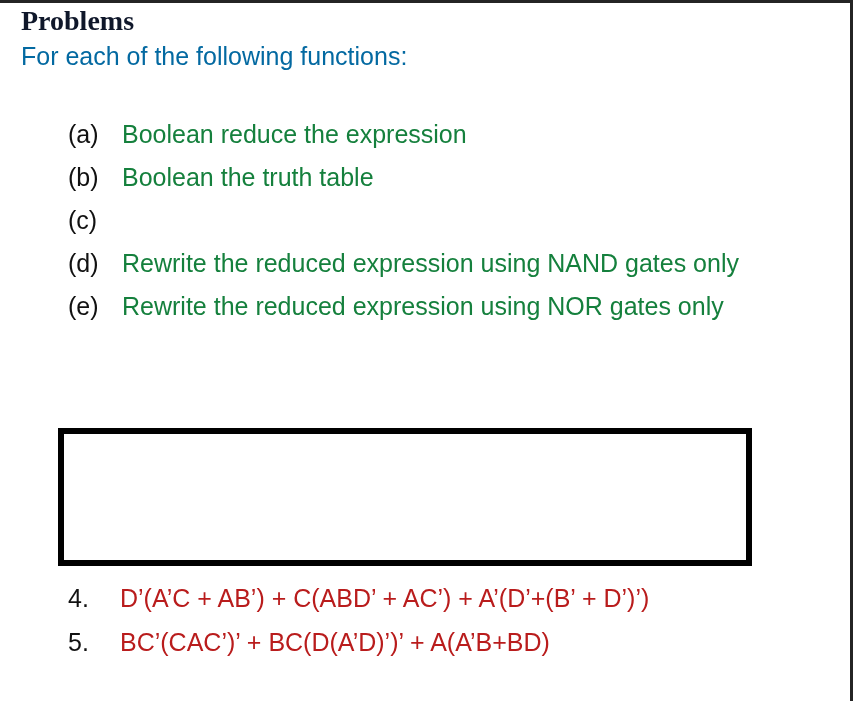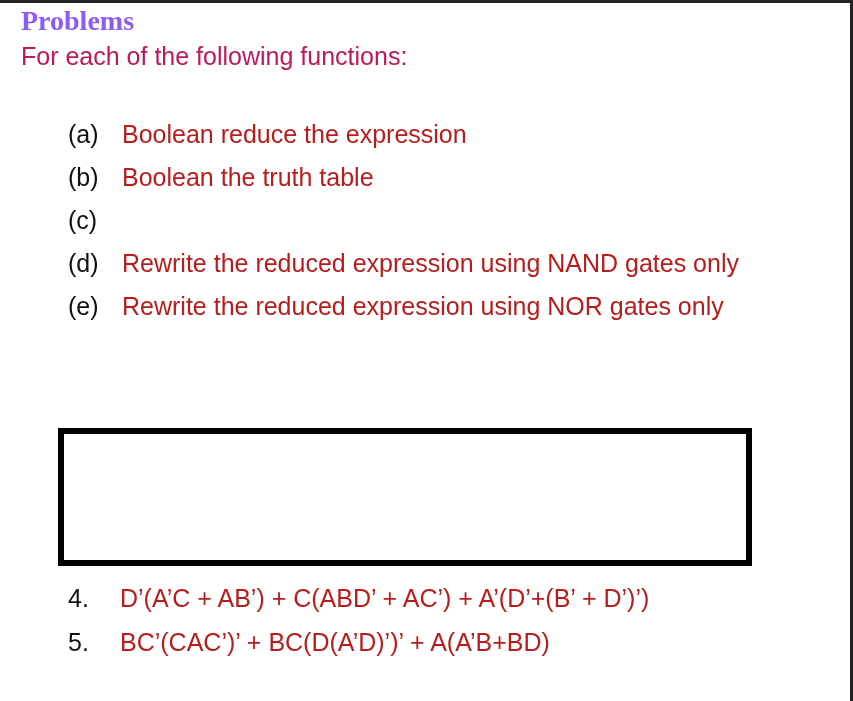--- a/index.html
+++ b/index.html
@@ -37,31 +37,31 @@
     background: #242424;
   }
   .page-title {
     position: absolute;
     left: 21px;
     top: 5px;
     font-family: "Liberation Serif", serif;
     font-weight: bold;
     font-size: 28px;
     line-height: 32px;
-    color: #8b5cf6;
+    color: #0f172a;
     letter-spacing: 0px;
     white-space: nowrap;
   }
   .intro-line {
     position: absolute;
     left: 21px;
     top: 41px;
     font-size: 25px;
     line-height: 30px;
-    color: #be185d;
+    color: #0369a1;
     white-space: nowrap;
   }
   .sub-list {
     position: absolute;
     left: 0;
     top: 116px;
     width: 853px;
   }
   .sub-item {
     position: relative;
@@ -76,21 +76,21 @@
     line-height: 36px;
     color: #111111;
     white-space: nowrap;
   }
   .sub-item .label {
     position: absolute;
     left: 122px;
     top: 0;
     font-size: 25px;
     line-height: 36px;
-    color: #b91c1c;
+    color: #15803d;
     white-space: nowrap;
   }
   .answer-box {
     position: absolute;
     left: 58px;
     top: 428px;
     width: 694px;
     height: 138px;
     box-sizing: border-box;
     border: 6px solid #000000;

